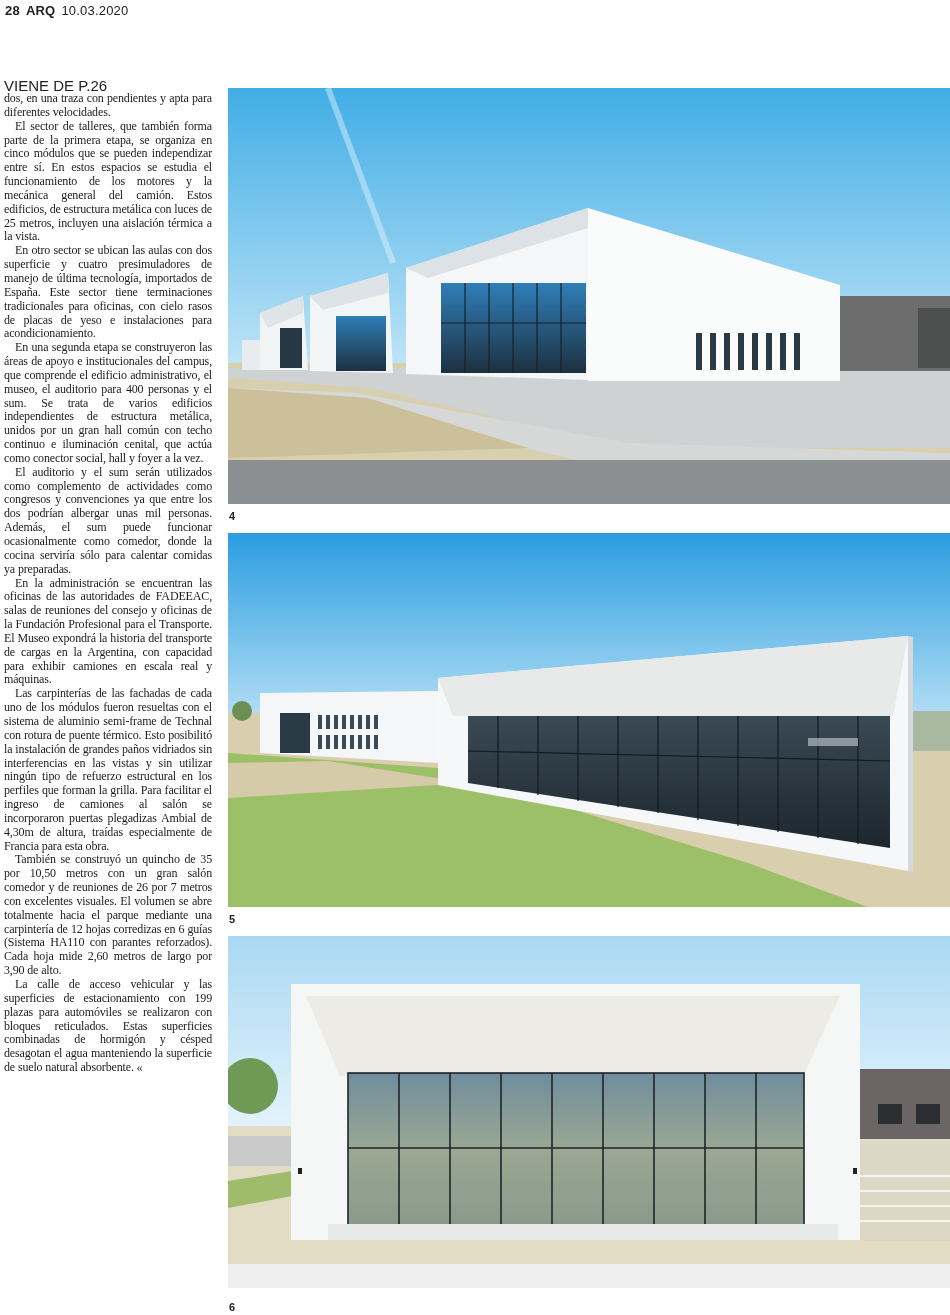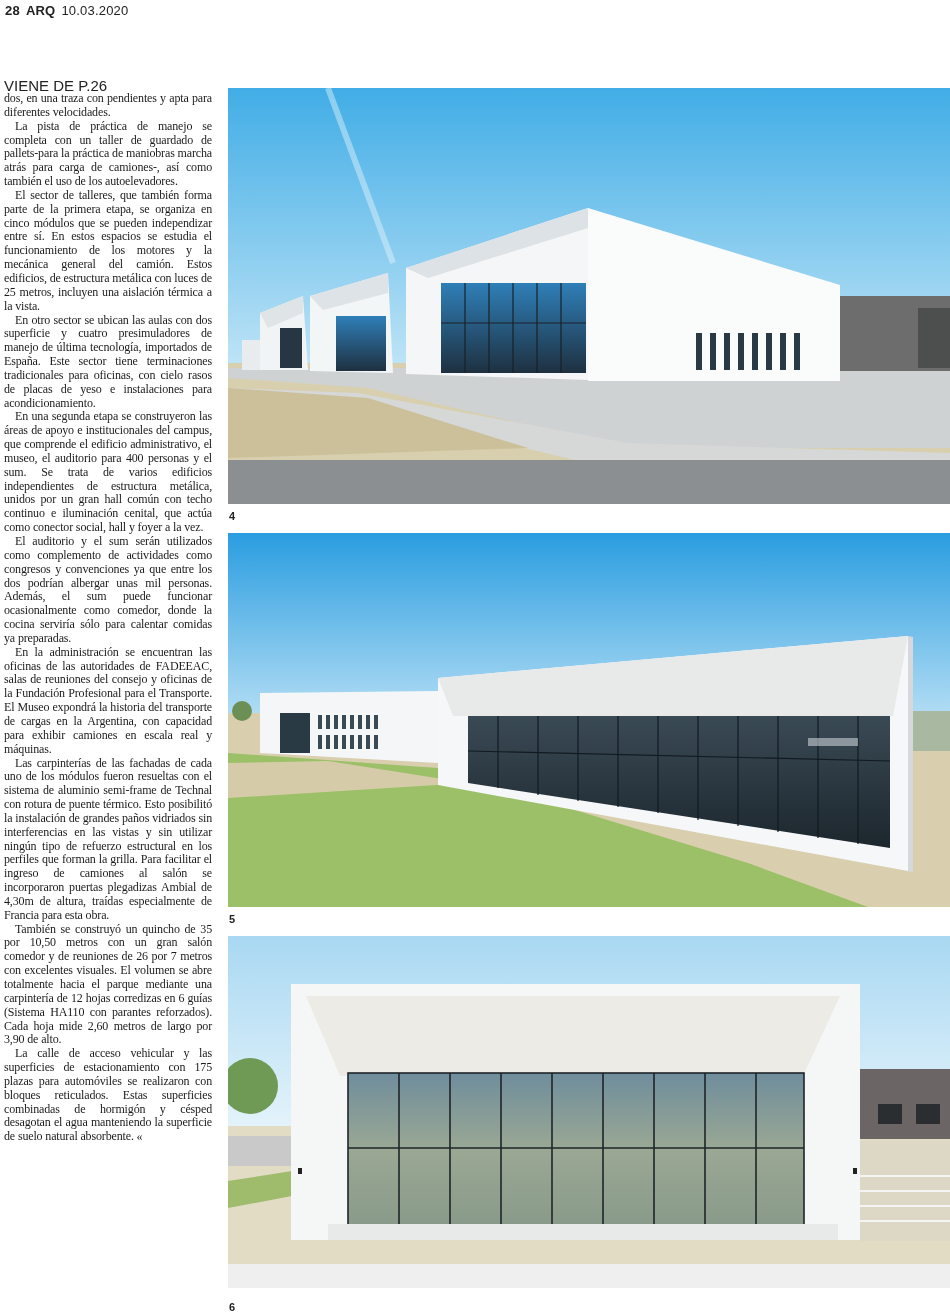--- a/index.html
+++ b/index.html
@@ -29,29 +29,28 @@
 </head>
 <body>
 
 <div class="folio">
   <b>28</b><b>ARQ</b><span class="date">10.03.2020</span>
 </div>
 
 <div class="article">
   <div class="kicker">VIENE DE P.26</div>
   <p class="para">dos, en una traza con pendientes y apta para diferentes velocidades.</p>
-  <p class="para indent">La pista de práctica de manejo se completa con un taller de guardado de pallets-para la práctica de maniobras marcha atrás para carga de camiones-, así como también el uso de los autoelevadores.</p>
   <p class="para indent">El sector de talleres, que también forma parte de la primera etapa, se organiza en cinco módulos que se pueden independizar entre sí. En estos espacios se estudia el funcionamiento de los motores y la mecánica general del camión. Estos edificios, de estructura metálica con luces de 25 metros, incluyen una aislación térmica a la vista.</p>
   <p class="para indent">En otro sector se ubican las aulas con dos superficie y cuatro presimuladores de manejo de última tecnología, importados de España. Este sector tiene terminaciones tradicionales para oficinas, con cielo rasos de placas de yeso e instalaciones para acondicionamiento.</p>
   <p class="para indent">En una segunda etapa se construyeron las áreas de apoyo e institucionales del campus, que comprende el edificio administrativo, el museo, el auditorio para 400 personas y el sum. Se trata de varios edificios independientes de estructura metálica, unidos por un gran hall común con techo continuo e iluminación cenital, que actúa como conector social, hall y foyer a la vez.</p>
   <p class="para indent">El auditorio y el sum serán utilizados como complemento de actividades como congresos y convenciones ya que entre los dos podrían albergar unas mil personas. Además, el sum puede funcionar ocasionalmente como comedor, donde la cocina serviría sólo para calentar comidas ya preparadas.</p>
   <p class="para indent">En la administración se encuentran las oficinas de las autoridades de FADEEAC, salas de reuniones del consejo y oficinas de la Fundación Profesional para el Transporte. El Museo expondrá la historia del transporte de cargas en la Argentina, con capacidad para exhibir camiones en escala real y máquinas.</p>
   <p class="para indent">Las carpinterías de las fachadas de cada uno de los módulos fueron resueltas con el sistema de aluminio semi-frame de Technal con rotura de puente térmico. Esto posibilitó la instalación de grandes paños vidriados sin interferencias en las vistas y sin utilizar ningún tipo de refuerzo estructural en los perfiles que forman la grilla. Para facilitar el ingreso de camiones al salón se incorporaron puertas plegadizas Ambial de 4,30m de altura, traídas especialmente de Francia para esta obra.</p>
   <p class="para indent">También se construyó un quincho de 35 por 10,50 metros con un gran salón comedor y de reuniones de 26 por 7 metros con excelentes visuales. El volumen se abre totalmente hacia el parque mediante una carpintería de 12 hojas corredizas en 6 guías (Sistema HA110 con parantes reforzados). Cada hoja mide 2,60 metros de largo por 3,90 de alto.</p>
-  <p class="para indent">La calle de acceso vehicular y las superficies de estacionamiento con 175 plazas para automóviles se realizaron con bloques reticulados. Estas superficies combinadas de hormigón y césped desagotan el agua manteniendo la superficie de suelo natural absorbente. «</p>
+  <p class="para indent">La calle de acceso vehicular y las superficies de estacionamiento con 199 plazas para automóviles se realizaron con bloques reticulados. Estas superficies combinadas de hormigón y césped desagotan el agua manteniendo la superficie de suelo natural absorbente. «</p>
 </div>
 
 <div class="photo ph4">
   <svg viewBox="0 0 722 416" preserveAspectRatio="none">
     <defs>
       <linearGradient id="sky4" x1="0" y1="0" x2="0" y2="1">
         <stop offset="0" stop-color="#41ade6"></stop>
           <stop offset="1" stop-color="#c4e6f7"></stop>
       </linearGradient>
       <linearGradient id="glass4" x1="0" y1="0" x2="0" y2="1">

